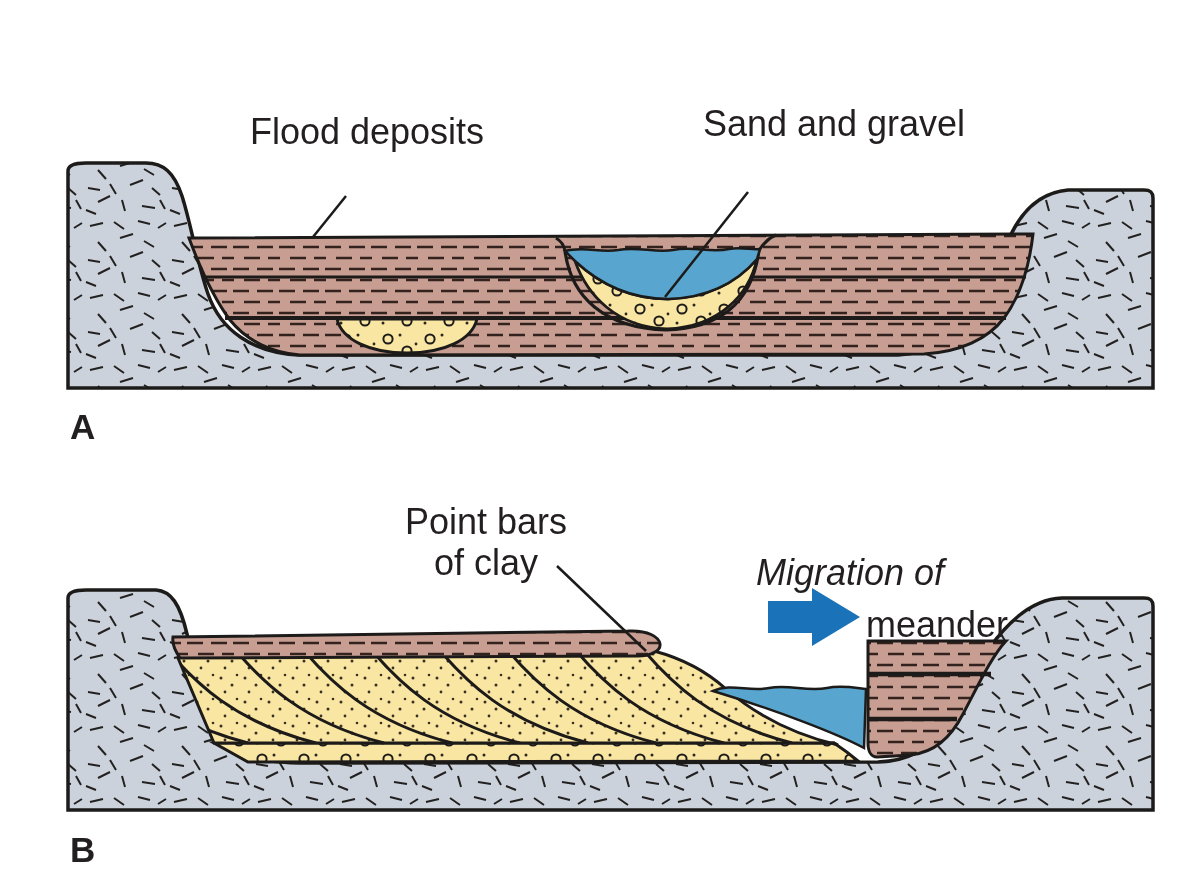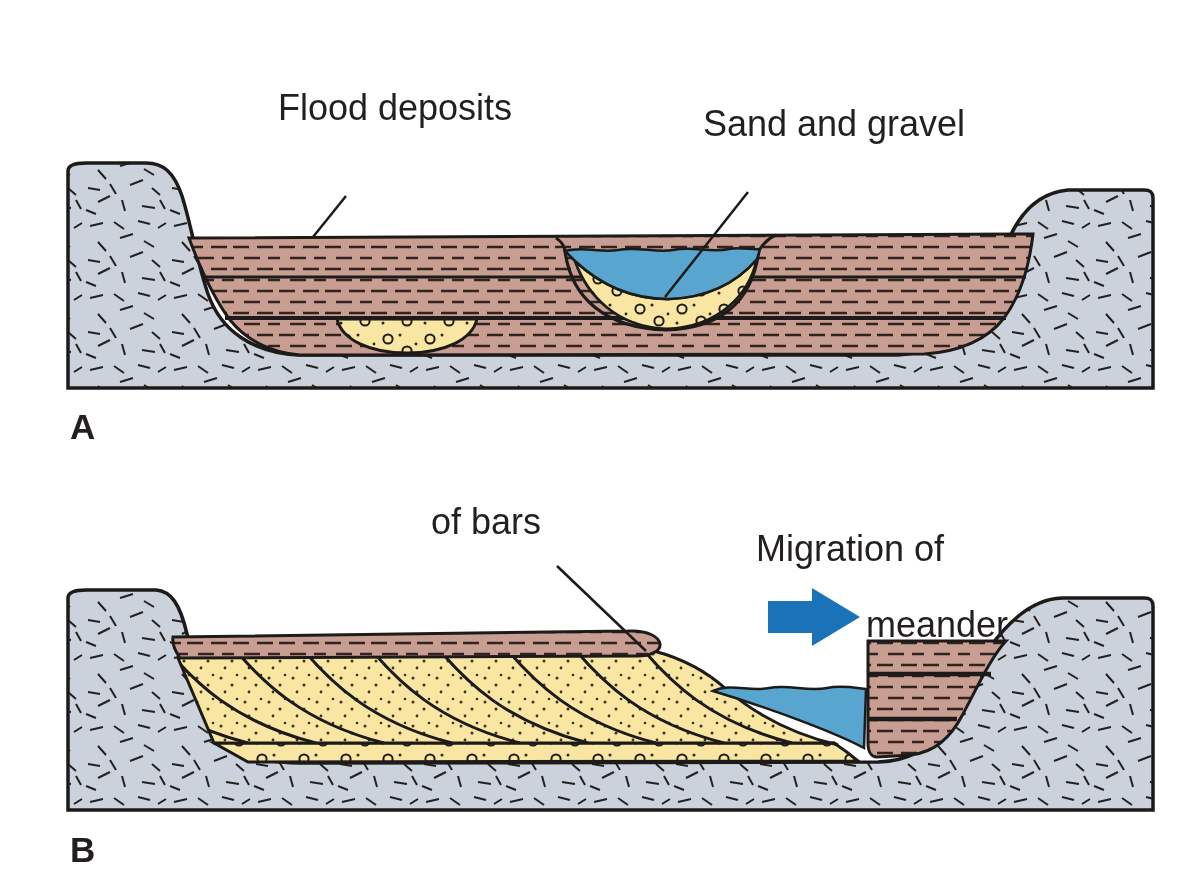--- a/index.html
+++ b/index.html
@@ -92,31 +92,32 @@
       <path d="M868,641 L1006,641 C991,657 977,688 963,714 C950,739 934,752 911,755 L877,757 C871,757 868,751 868,743 Z" fill="url(#pat-silt)" stroke="var(--outline,#1d1b19)" stroke-width="3"></path>
       <path d="M869,674 L991,674" stroke="var(--outline,#1d1b19)" stroke-width="4.5" fill="none"></path>
       <path d="M869,719 L957,719" stroke="var(--outline,#1d1b19)" stroke-width="4.5" fill="none"></path>
 
       <path d="M557,566 L646,651" stroke="var(--outline,#1d1b19)" stroke-width="2.5" fill="none"></path>
 
       <path d="M768,601 L812,601 L812,588 L860,617 L812,646 L812,633 L768,633 Z" fill="var(--arrow,#1a73b9)"></path>
     </g>
   </svg>
 
-  <div class="fig-label" style="left:367px;top:87px;margin-left:28px;">
+  <div class="fig-label" style="left:367px;top:111px;">
     <div>Flood deposits</div>
   </div>
 
   <div class="fig-label" style="left:834px;top:103px;">
     <div>Sand and gravel</div>
   </div>
 
   <div class="panel-letter" style="left:70px;top:407px;">A</div>
 
   <div class="fig-label" style="left:486px;top:501px;">
-    <div>of bars</div>
+    <div>Point bars</div>
+    <div>of clay</div>
   </div>
 
-  <div class="fig-label-left" style="left:756px;top:528px;">Migration of</div>
+  <div class="fig-label-left" style="left:756px;top:552px;font-style:italic;">Migration of</div>
   <div class="fig-label-left" style="left:866px;top:604px;">meander</div>
 
   <div class="panel-letter" style="left:70px;top:830px;">B</div>
 </div>
 
 </body></html>

